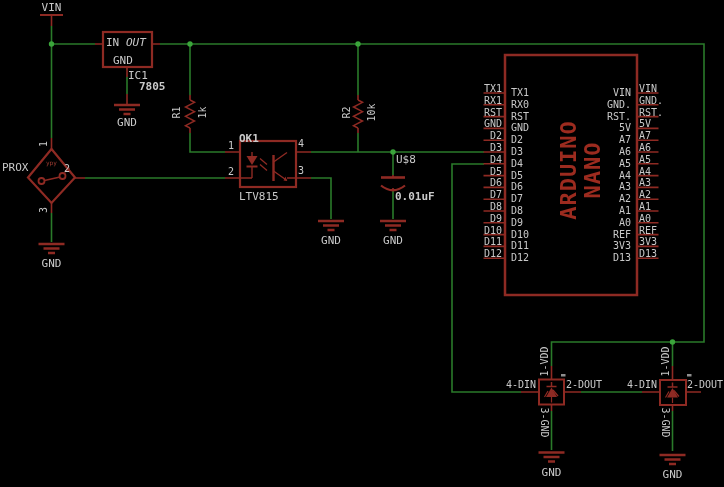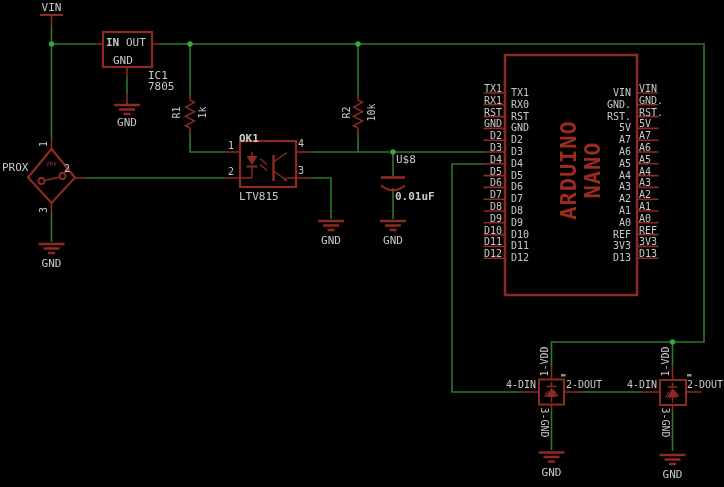--- a/index.html
+++ b/index.html
@@ -125,25 +125,25 @@
       <path d="M672.5 397.5V403 M674 390.5L679 396.5 M669 391.5L665.5 397.5" stroke-width="1.2"></path>
     </g>
 
     <g fill="#8f8f8f">
       <rect x="561" y="374" width="4.5" height="2.5"></rect>
       <rect x="687" y="374" width="4.5" height="2.5"></rect>
     </g>
   </svg>
 
   <div class="lbl center" style="left:38px;top:2px;width:27px;">VIN</div>
-  <div class="lbl" style="left:106px;top:37px;font-weight:bold;">IN</div>
-  <div class="lbl" style="left:126px;top:37px;">OUT</div>
+  <div class="lbl" style="left:106px;top:37px;">IN</div>
+  <div class="lbl" style="left:126px;top:37px;font-style:italic;">OUT</div>
   <div class="lbl" style="left:113px;top:55px;">GND</div>
-  <div class="lbl" style="left:148px;top:70px;text-align:right;">IC1</div>
-  <div class="lbl" style="left:148px;top:81px;">7805</div>
+  <div class="lbl" style="left:128px;top:70px;text-align:right;">IC1</div>
+  <div class="lbl" style="left:139px;top:81px;font-weight:bold;">7805</div>
   <div class="lbl center" style="left:114px;top:117px;width:26px;">GND</div>
 
   <div class="lbl" style="left:2px;top:162px;">PROX</div>
   <div class="pn rot-ccw" style="left:41px;top:139px;">1</div>
   <div class="pn" style="left:64px;top:164px;">2</div>
   <div class="pn rot-ccw" style="left:41px;top:205px;">3</div>
   <div class="tiny" style="left:46px;top:160px;">ypy</div>
   <div class="lbl center" style="left:38.5px;top:258px;width:26px;">GND</div>
 
   <div class="vlabel rot-ccw" style="left:158px;top:107px;">R1</div>

